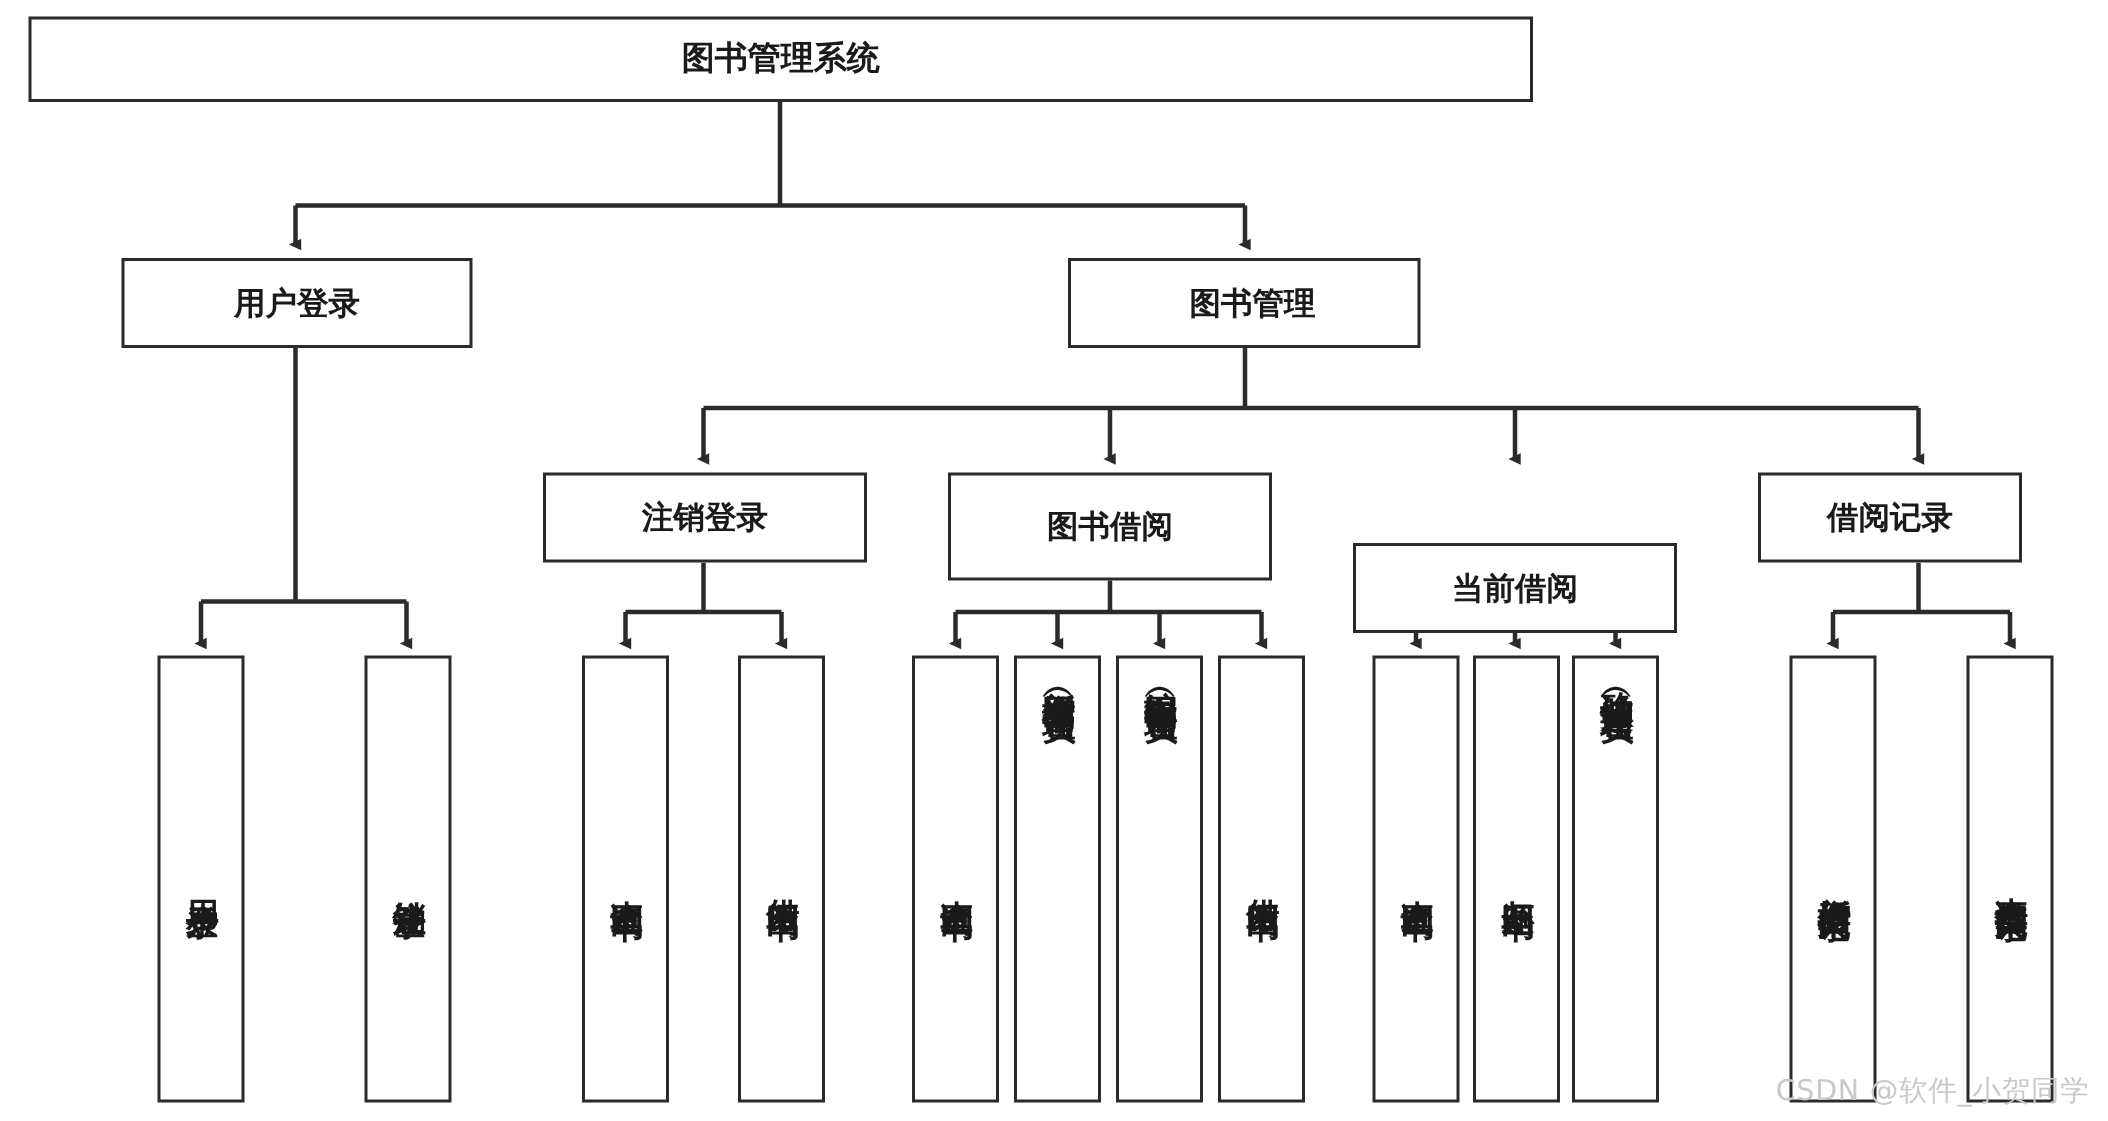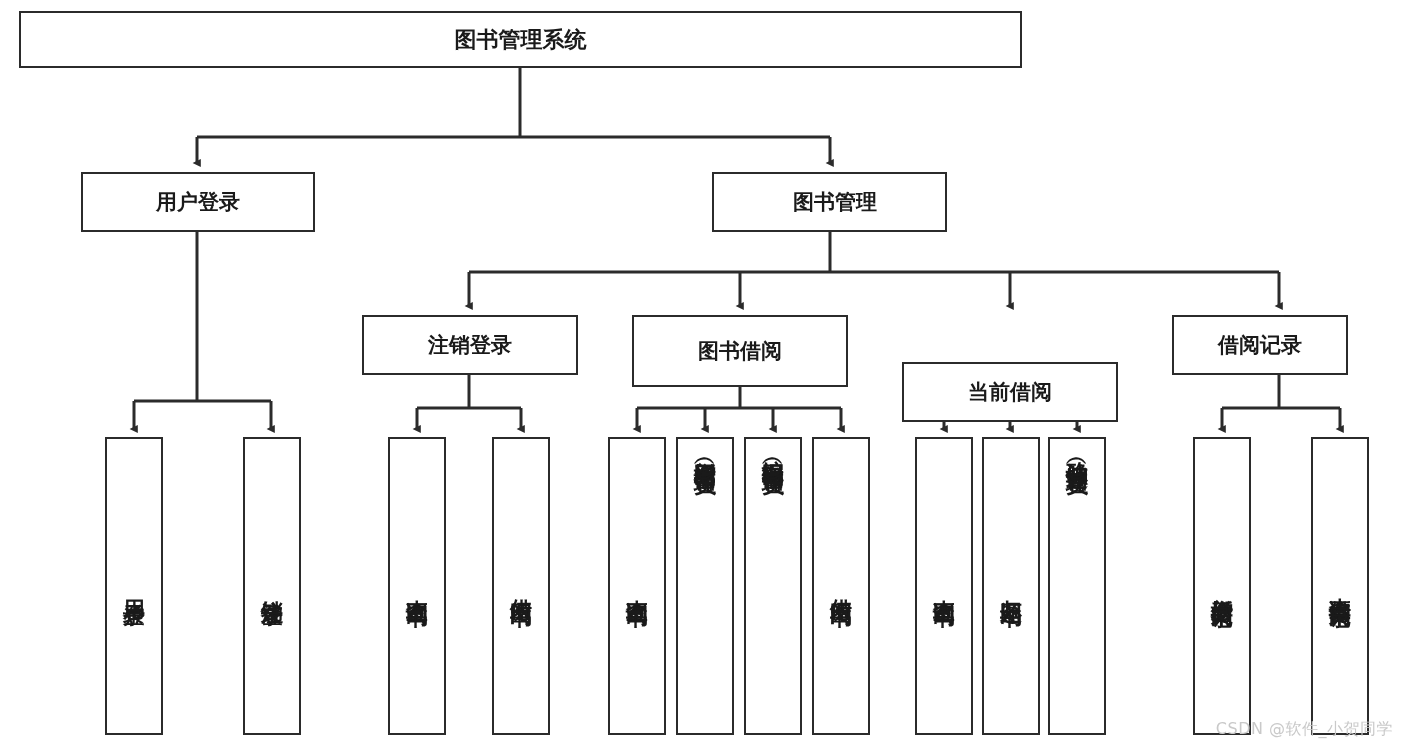--- a/index.html
+++ b/index.html
@@ -62,21 +62,21 @@
     line-height: 1;
   }
   .node-box.vertical.centered {
     align-items: center;
     padding-top: 0;
   }
   .watermark {
     position: absolute;
     right: 12px;
     bottom: 7px;
-    font-size: 16px;
+    font-size: 19px;
     color: #c9c9c9;
     font-family: "DejaVu Sans", "Liberation Sans", sans-serif;
     white-space: nowrap;
     letter-spacing: 0.5px;
   }
 </style>
 </head>
 <body>
 
 <div id="diagram-root">

